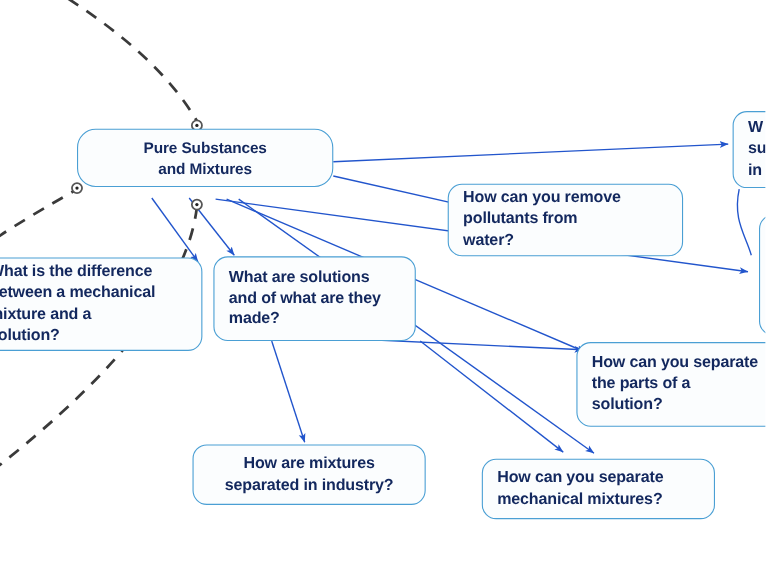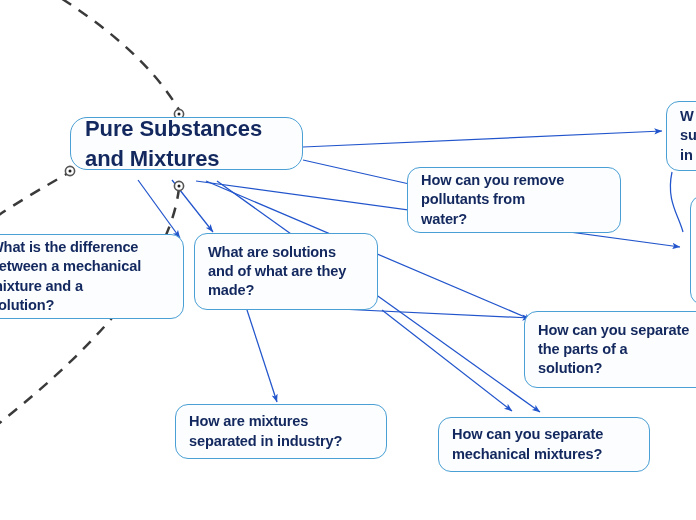--- a/index.html
+++ b/index.html
@@ -41,22 +41,22 @@
     overflow: hidden;
   }
   .node .txt {
     display: block;
     width: 100%;
     white-space: pre-line;
   }
   .node-central {
     border-width: 1.8px;
     border-radius: 17px;
-    font-size: 22px;
-    text-align: left;
+    font-size: 14px;
+    text-align: center;
     letter-spacing: -0.1px;
   }
   .node-q {
     font-size: 14.6px;
     text-align: left;
     letter-spacing: -0.15px;
   }
   .node-q .txt { padding: 0 13px; }
   .node-central .txt { padding: 0 14px; }
 </style>
@@ -131,21 +131,21 @@
 and of what are they
 made?</span>
   </div>
 
   <div class="node node-q" style="left:524px; top:311px; width:200px; height:77px;">
     <span class="txt">How can you separate
 the parts of a
 solution?</span>
   </div>
 
-  <div class="node node-q" style="left:175px; top:404px; width:212px; height:55px;">
+  <div class="node node-q" style="left:175px; top:404px; width:212px; height:55px;text-align:center;">
     <span class="txt">How are mixtures
 separated in industry?</span>
   </div>
 
   <div class="node node-q" style="left:438px; top:417px; width:212px; height:55px;">
     <span class="txt">How can you separate
 mechanical mixtures?</span>
   </div>
 
   <div class="node node-q" style="left:666px; top:101px; width:120px; height:70px;">

